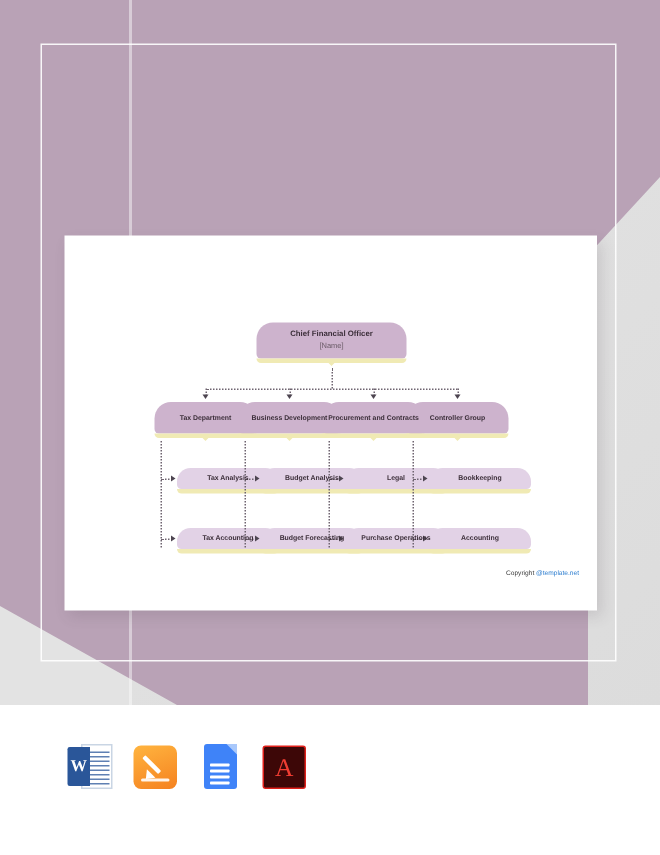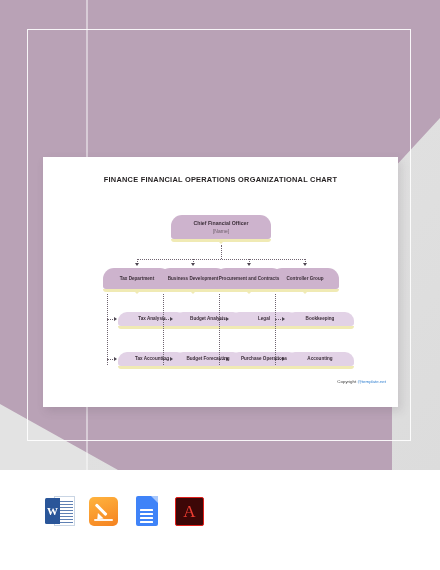--- a/index.html
+++ b/index.html
@@ -320,21 +320,20 @@
 
   <div class="bg-gray"></div>
   <div class="bg-gray-shade"></div>
   <div class="bg-mauve"></div>
   <div class="bg-seam"></div>
   <div class="bg-frame"></div>
   <div class="bg-bottom"></div>
 
   <div class="card">
 
-    <div class="chart-title">FINANCE FINANCIAL OPERATIONS ORGANIZATIONAL CHART</div>
 
     <div class="org">
 
       <div class="node root">
         <div class="body"></div>
         <div class="strip"></div>
         <div class="label">
           <span class="name">Chief Financial Officer</span>
           <span class="sub">[Name]</span>
         </div>

